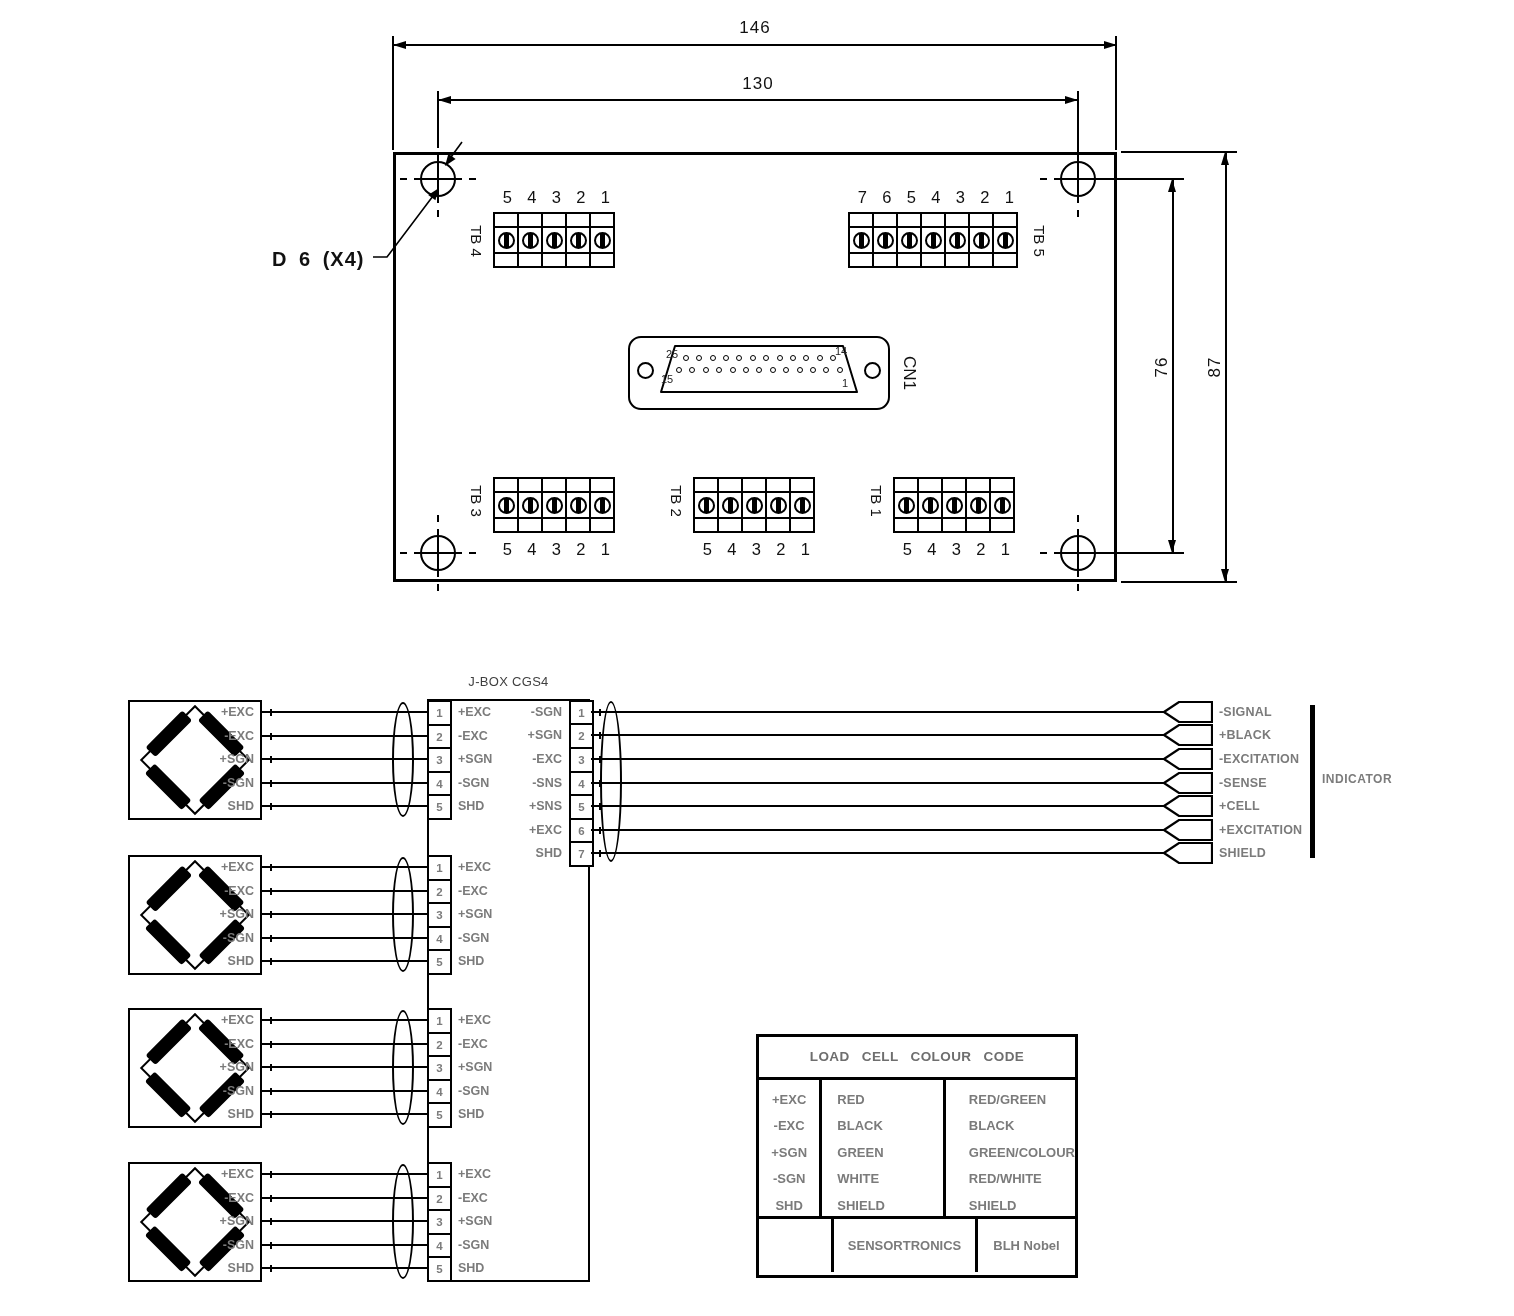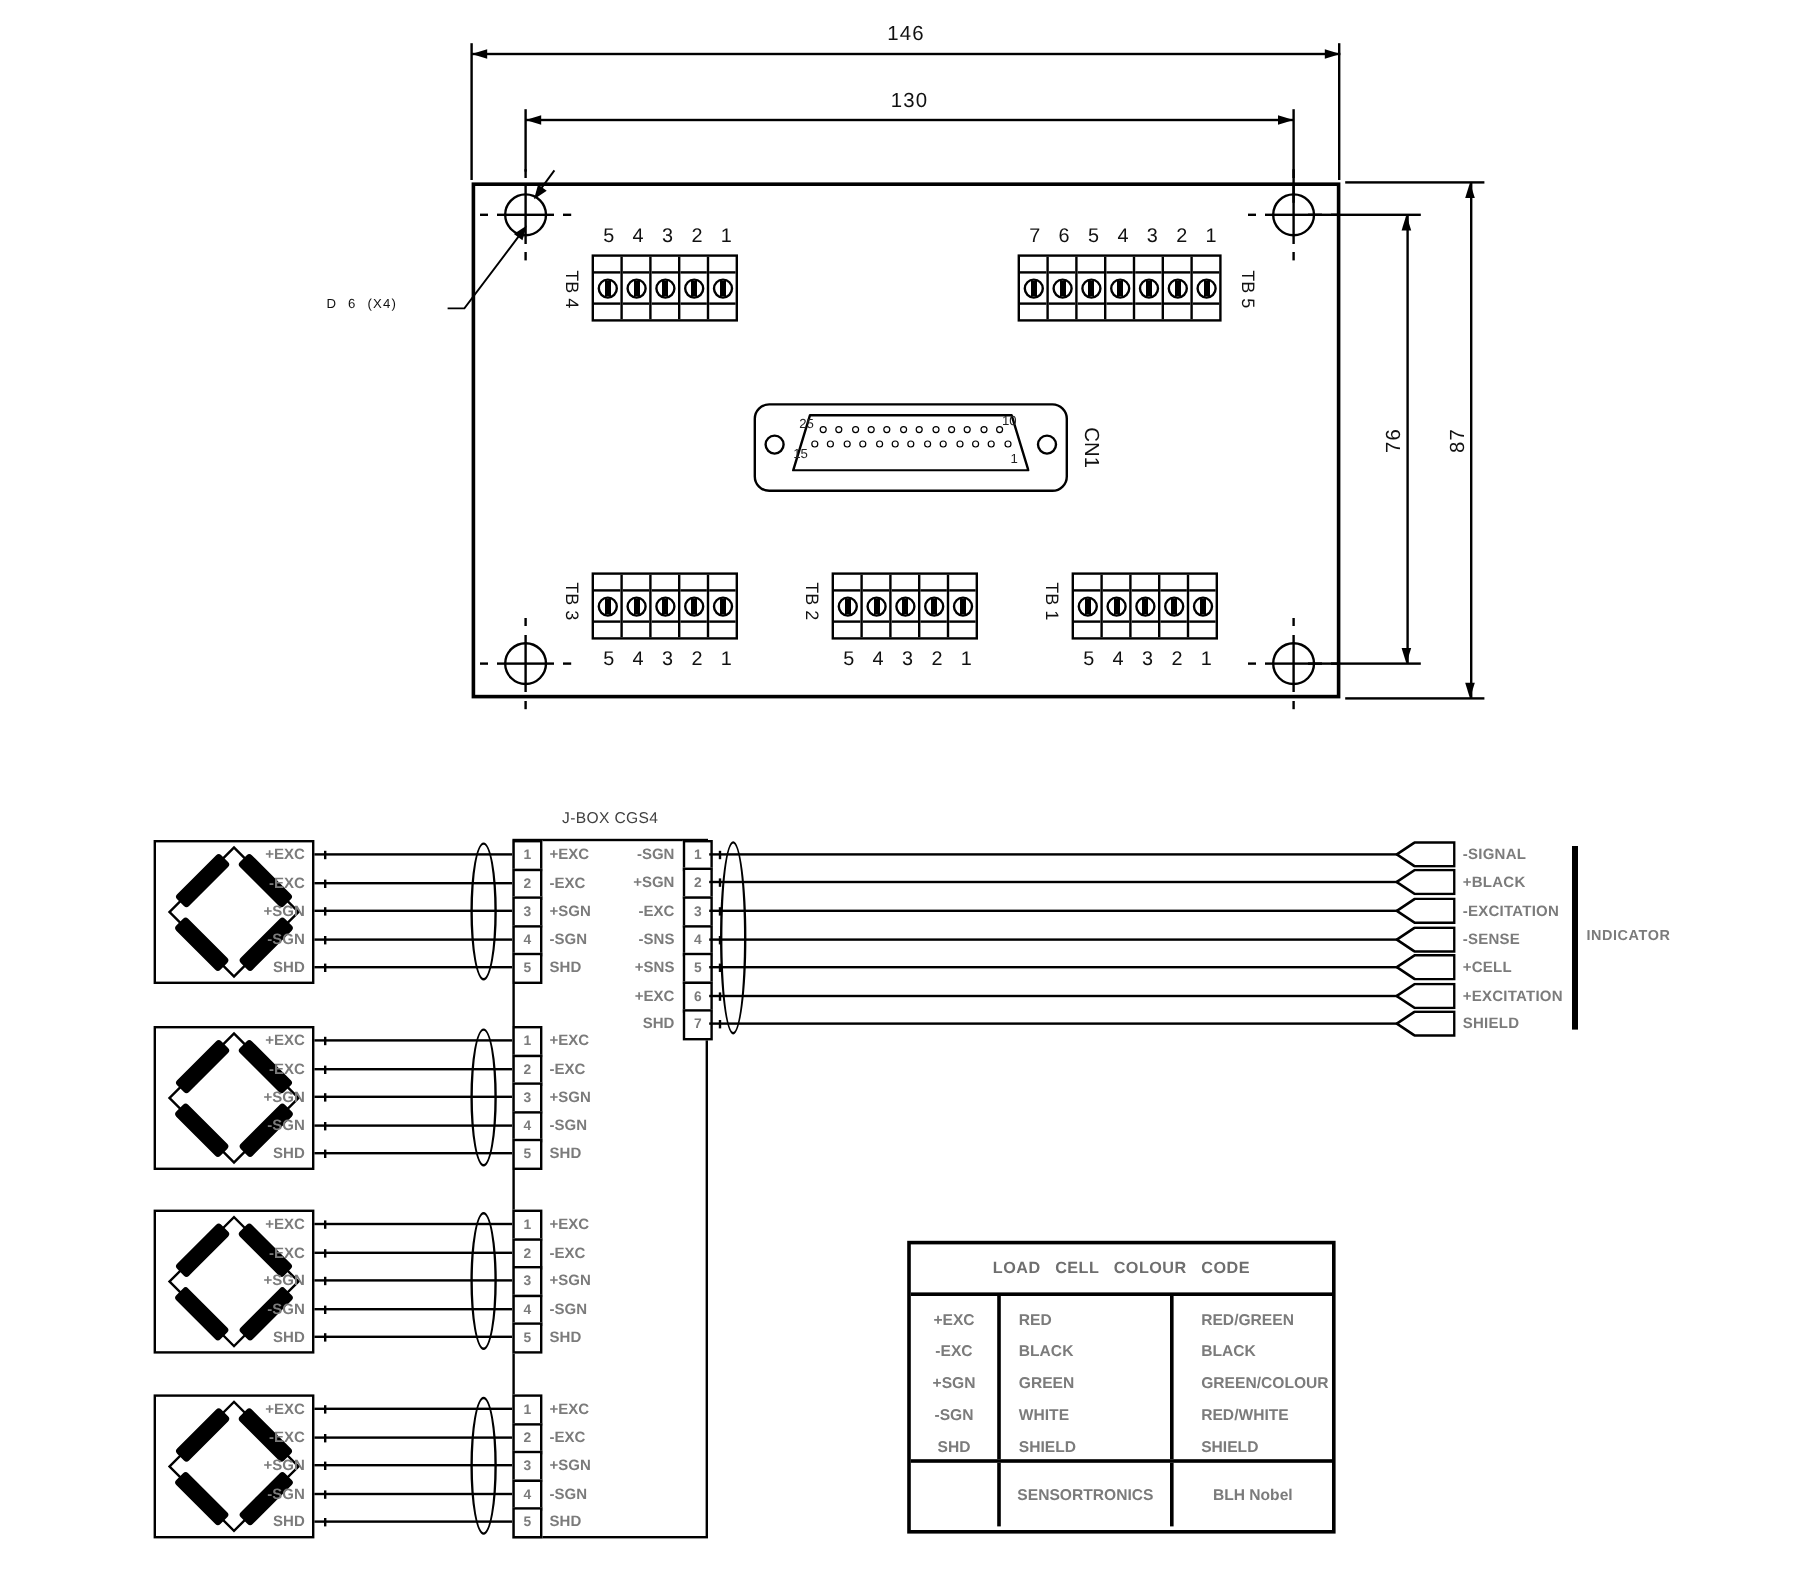--- a/index.html
+++ b/index.html
@@ -80,34 +80,34 @@
   .bridge{position:absolute;left:26px;top:19px;width:78px;height:78px;border:2px solid #000;
           box-sizing:border-box;transform:rotate(45deg);}
   .bridge i{position:absolute;background:#000;border-radius:3px;}
   .bridge .bt{left:11px;top:-7.5px;width:52px;height:14px;}
   .bridge .bb{left:11px;bottom:-7.5px;width:52px;height:14px;}
   .bridge .bl{left:-7.5px;top:11px;width:14px;height:52px;}
   .bridge .br{right:-7.5px;top:11px;width:14px;height:52px;}
   .indbar{position:absolute;left:1310px;top:705px;width:4.5px;height:153px;background:#000;}
   .indtitle{position:absolute;left:1322px;top:772px;font-size:12px;letter-spacing:.5px;}
   
-  .ctable{position:absolute;left:756px;top:1034px;width:357px;height:244px;border:3px solid #000;box-sizing:border-box;}
+  .ctable{position:absolute;left:756px;top:1034px;width:322px;height:244px;border:3px solid #000;box-sizing:border-box;}
   .chead{height:40px;line-height:40px;border-bottom:3px solid #000;text-align:center;
          font-size:13.5px;font-weight:bold;color:#6e6e6e;word-spacing:8px;letter-spacing:.4px;}
   .cbody{display:flex;height:139px;border-bottom:3px solid #000;box-sizing:border-box;}
   .tcol{padding-top:7px;box-sizing:border-box;font-size:13px;font-weight:bold;color:#7b7b7b;}
   .tcol div{height:26.4px;line-height:26.4px;}
   .tcol1{width:72px;text-align:center;}
   .tcol2{width:144px;border-left:3px solid #000;padding-left:15px;}
   .tcol3{flex:1;border-left:3px solid #000;padding-left:23px;}
   .cfoot{display:flex;height:53px;font-size:13px;font-weight:bold;color:#7b7b7b;}
   .cfoot .f1{width:72px;}
   .cfoot .f2{width:144px;border-left:3px solid #000;display:flex;align-items:center;justify-content:center;box-sizing:border-box;}
   .cfoot .f3{flex:1;border-left:3px solid #000;display:flex;align-items:center;justify-content:center;box-sizing:border-box;}
-  .note{position:absolute;font-size:11px;color:#111;letter-spacing:1px;word-spacing:5px;white-space:nowrap;}
+  .note{position:absolute;font-size:20px;color:#111;letter-spacing:1px;word-spacing:5px;white-space:nowrap;font-weight:bold;}
 </style>
 </head>
 <body>
 
 <div id="canvas">
 
   <div class="board"></div>
 
   <div class="hole" style="left:420px;top:161px;"></div>
   <div class="hole" style="left:1060px;top:161px;"></div>
@@ -292,21 +292,21 @@
         <i></i>
         <i></i>
         <i></i>
         <i></i>
         <i></i>
         <i></i>
         <i></i>
         <i></i>
       </div>
     <span class="cnnum" style="left:38px;top:12px;">25</span>
-    <span class="cnnum" style="left:207px;top:9px;">10</span>
+    <span class="cnnum" style="left:207px;top:9px;">14</span>
     <span class="cnnum" style="left:33px;top:37px;">15</span>
     <span class="cnnum" style="left:214px;top:41px;">1</span>
     <div class="tbv trot" style="left:256px;top:29px;font-size:17px;">CN1</div>
   </div>
 
   <div class="tbv trot" style="left:450px;top:493px;">TB 3</div>
   <div class="tbgrid" style="left:493px;top:477px;">
 
   <div class="tbcol">
         <div class="ct"></div>

